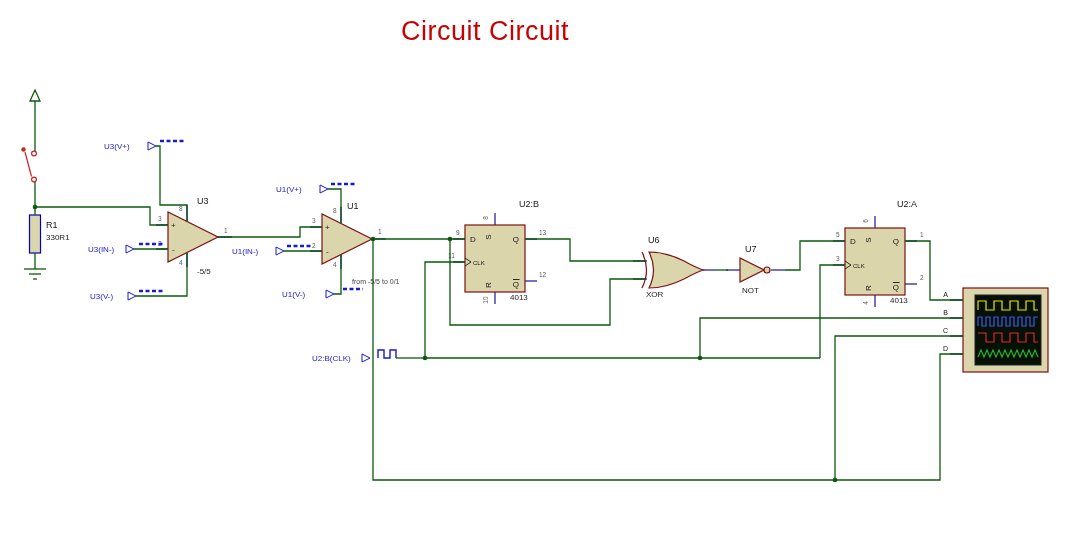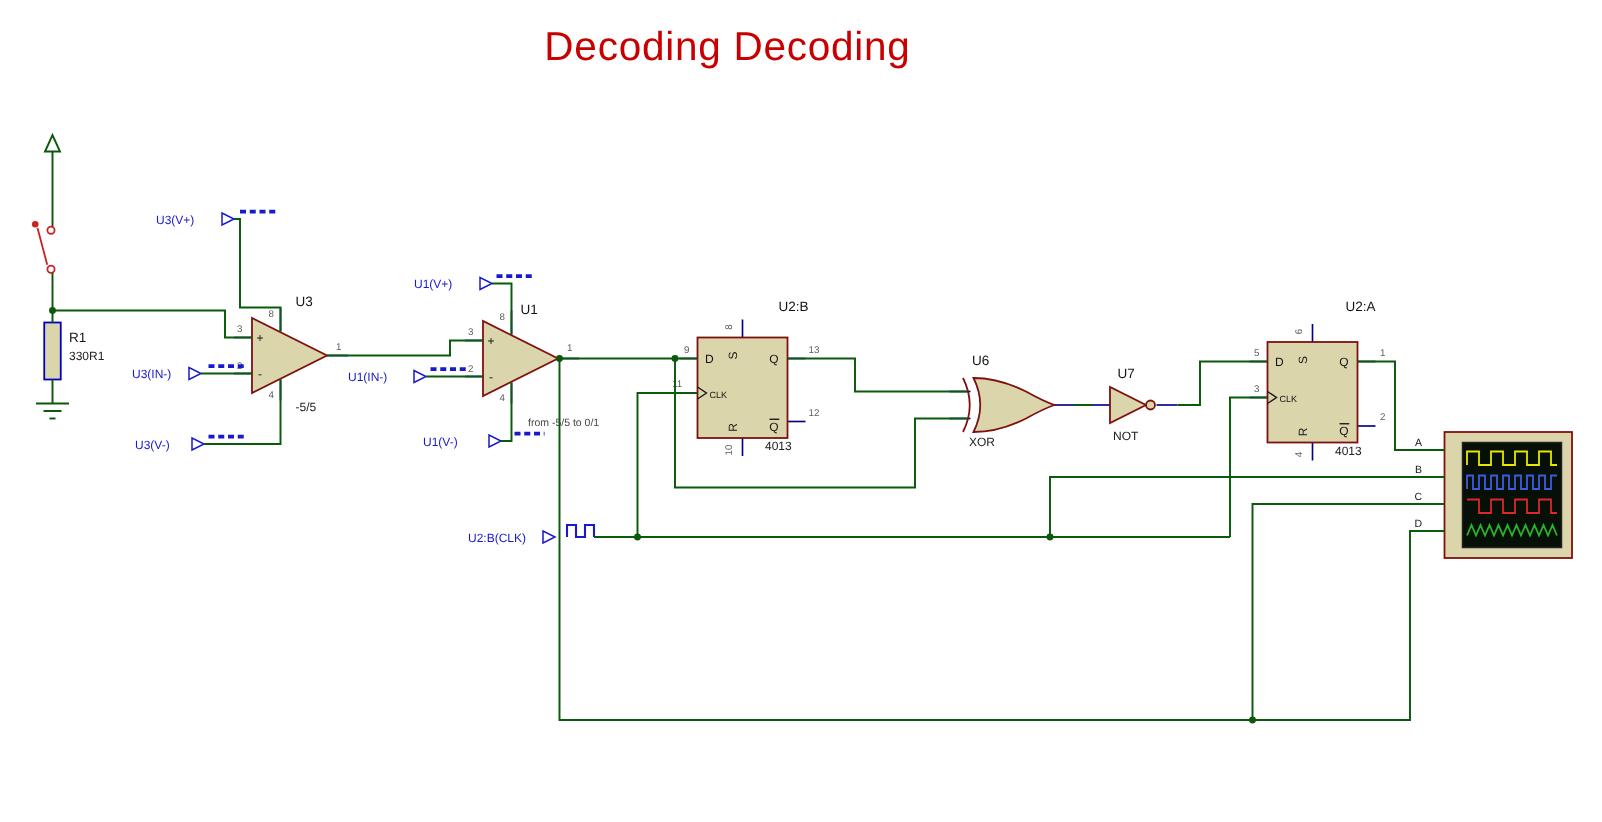--- a/index.html
+++ b/index.html
@@ -32,21 +32,21 @@
   .wave{fill:none;stroke-width:1.2;}
   .wave-a{stroke:#e6e600;}
   .wave-b{stroke:#3c5ce6;}
   .wave-c{stroke:#dc2828;}
   .wave-d{stroke:#28b428;}
 </style>
 </head>
 <body>
 
 <div class="stage">
-  <div class="title">Decoding Decoding</div>
+  <div class="title">Circuit Circuit</div>
 
   <svg width="1068" height="548" viewBox="0 0 1068 548">
 
     <g>
       <polygon points="30,101 40,101 35,90" class="wire" fill="#ffffff"></polygon>
     </g>
 
     <g>
       <circle cx="23.5" cy="149.5" r="2.2" fill="#cc2222"></circle>
       <circle cx="34" cy="153.5" r="2.4" class="red" fill="#ffffff"></circle>

